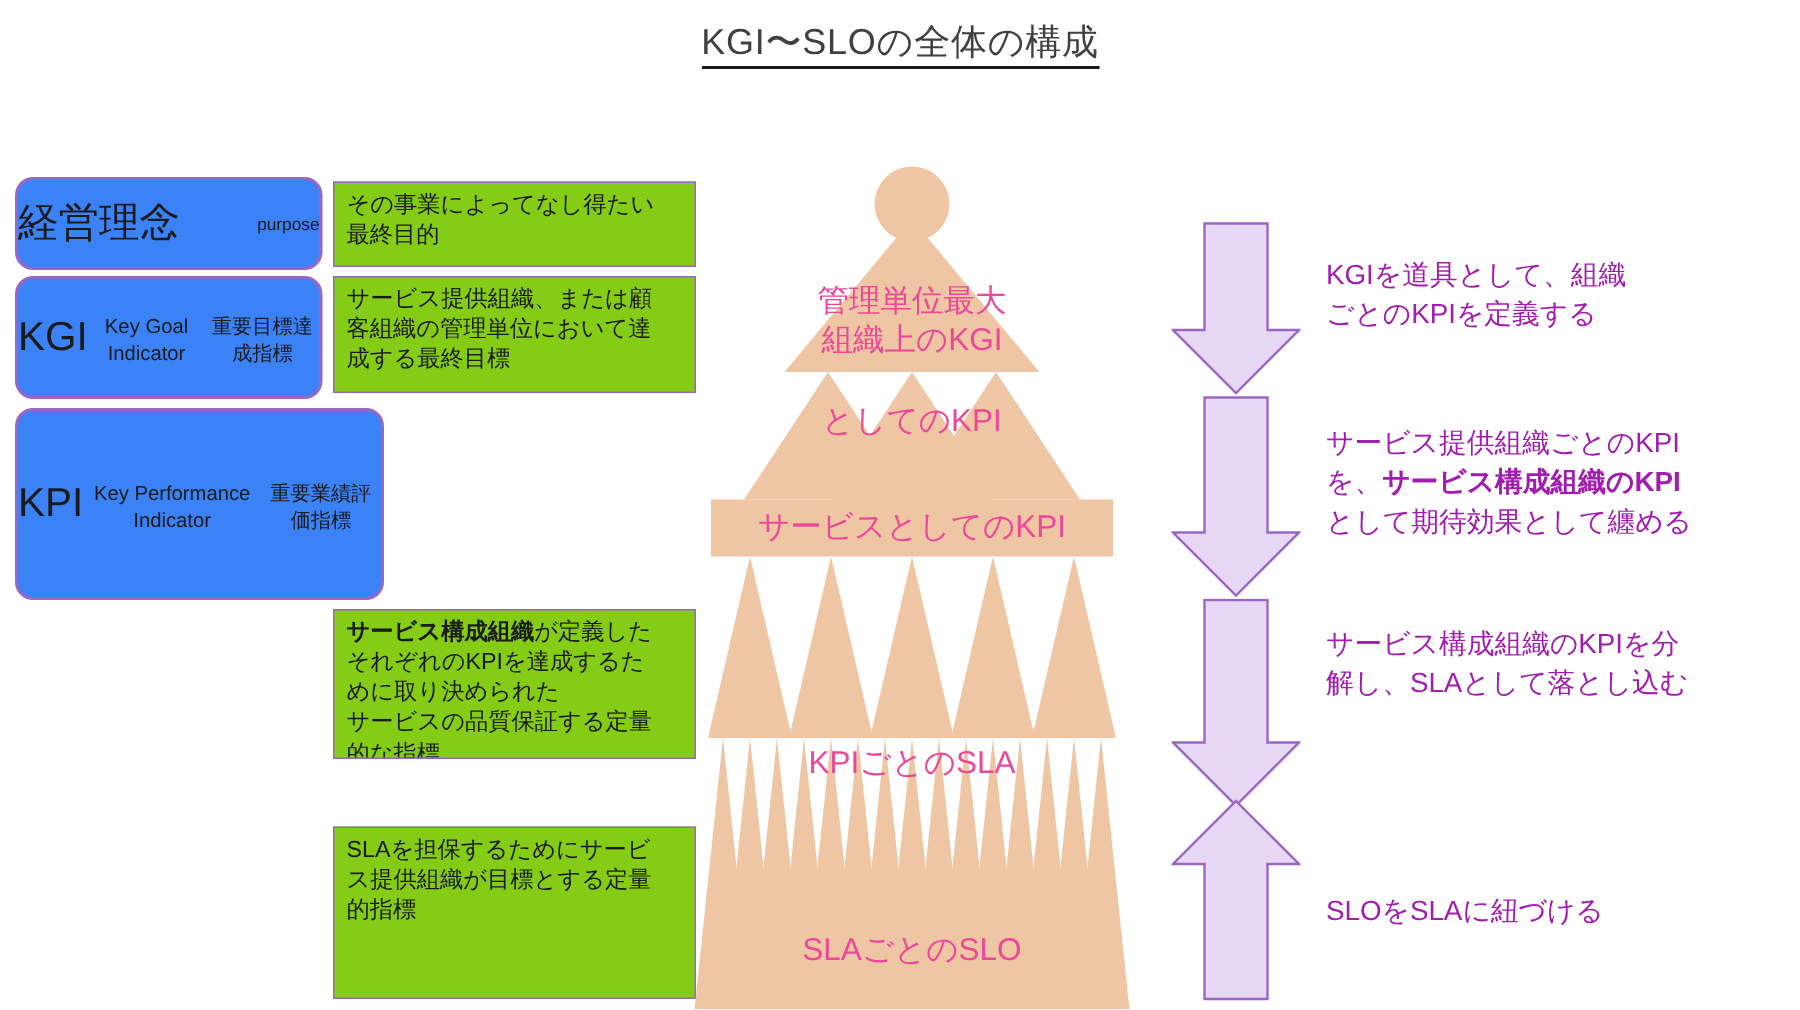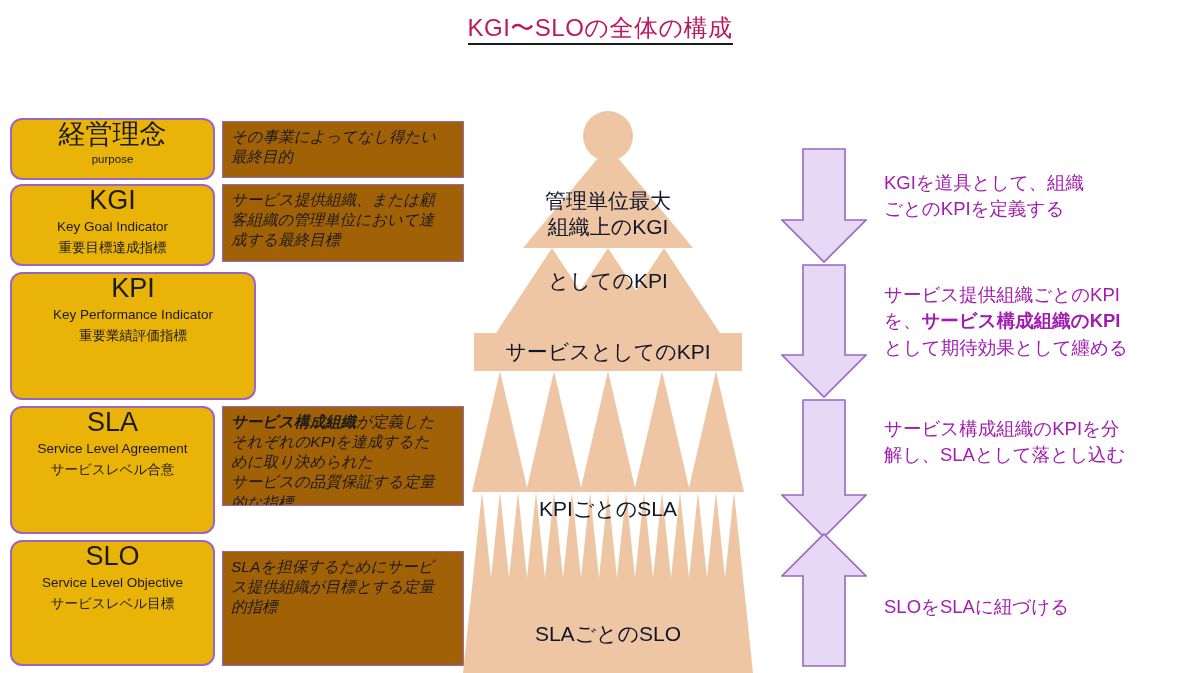--- a/index.html
+++ b/index.html
@@ -8,65 +8,64 @@
     background: #ffffff;
     font-family: "Liberation Sans", "DejaVu Sans", sans-serif;
     overflow: hidden;
   }
   #stage { position: relative; width: 1200px; height: 673px; }
 
   
   #page-title {
     position: absolute; left: 0; top: 12px; width: 1200px;
     text-align: center;
-    font-size: 24px; color: #be185d; letter-spacing: 0.5px;
+    font-size: 24px; color: #404040; letter-spacing: 0.5px;
   }
   #page-title span {
     border-bottom: 2px solid #1a1a1a;
     padding-bottom: 2px;
   }
 
   
   .term-box {
     position: absolute;
-    background: #eab308;
+    background: #3b82f6;
     border: 2px solid #9A66C4;
     border-radius: 12px;
-    display: flex; flex-direction: column;
-    align-items: center; justify-content: flex-start;
+    display: flex; flex-direction: row;
+    align-items: center; justify-content: space-between;
     text-align: center;
     color: #1a1a1a;
   }
   .term-abbr { font-size: 27px; line-height: 1.08; font-weight: 400; }
   .term-sub { font-size: 13.5px; line-height: 1.32; margin-top: 3px; color: #1a1a1a; }
   .term-sub.tiny { font-size: 11.5px; }
 
   
   .desc-box {
     position: absolute;
-    background: #a16207;
+    background: #84cc16;
     border: 1px solid #9A66C4;
     padding: 5px 21px 5px 8px;
     font-size: 15.5px;
     line-height: 1.30;
     color: #1a1a1a;
     text-align: left;
     overflow: hidden;
-    font-style: italic;
   }
   .desc-box b { font-weight: bold; }
 
   
   #pyramid { position: absolute; left: 440px; top: 100px; width: 360px; height: 573px; }
   .pyr-label {
     position: absolute;
     text-align: center;
     font-size: 21px;
     line-height: 1.22;
-    color: #0f172a;
+    color: #ec4899;
     white-space: nowrap;
   }
 
   
   .flow-arrow { position: absolute; }
   .flow-text {
     position: absolute;
     font-size: 18.5px;
     line-height: 1.42;
     color: #a21caf;
@@ -93,31 +92,21 @@
     <div class="term-sub">Key Goal Indicator</div>
     <div class="term-sub">重要目標達成指標</div>
   </div>
 
   <div class="term-box" style="left:10px; top:272px; width:246px; height:128px;">
     <div class="term-abbr">KPI</div>
     <div class="term-sub">Key Performance Indicator</div>
     <div class="term-sub">重要業績評価指標</div>
   </div>
 
-  <div class="term-box" style="left:10px; top:406px; width:205px; height:128px;">
-    <div class="term-abbr">SLA</div>
-    <div class="term-sub">Service Level Agreement</div>
-    <div class="term-sub">サービスレベル合意</div>
-  </div>
-
-  <div class="term-box" style="left:10px; top:540px; width:205px; height:126px;">
-    <div class="term-abbr">SLO</div>
-    <div class="term-sub">Service Level Objective</div>
-    <div class="term-sub">サービスレベル目標</div>
-  </div>
+
 
   <div class="desc-box" style="left:222px; top:121px; width:242px; height:57px;">その事業によってなし得たい最終目的</div>
 
   <div class="desc-box" style="left:222px; top:184px; width:242px; height:78px;">サービス提供組織、または顧客組織の管理単位において達成する最終目標</div>
 
 
   <div class="desc-box" style="left:222px; top:406px; width:242px; height:100px;"><b>サービス構成組織</b>が定義したそれぞれのKPIを達成するために取り決められた<br>サービスの品質保証する定量的な指標</div>
 
   <div class="desc-box" style="left:222px; top:551px; width:242px; height:115px;">SLAを担保するためにサービス提供組織が目標とする定量的指標</div>
 

